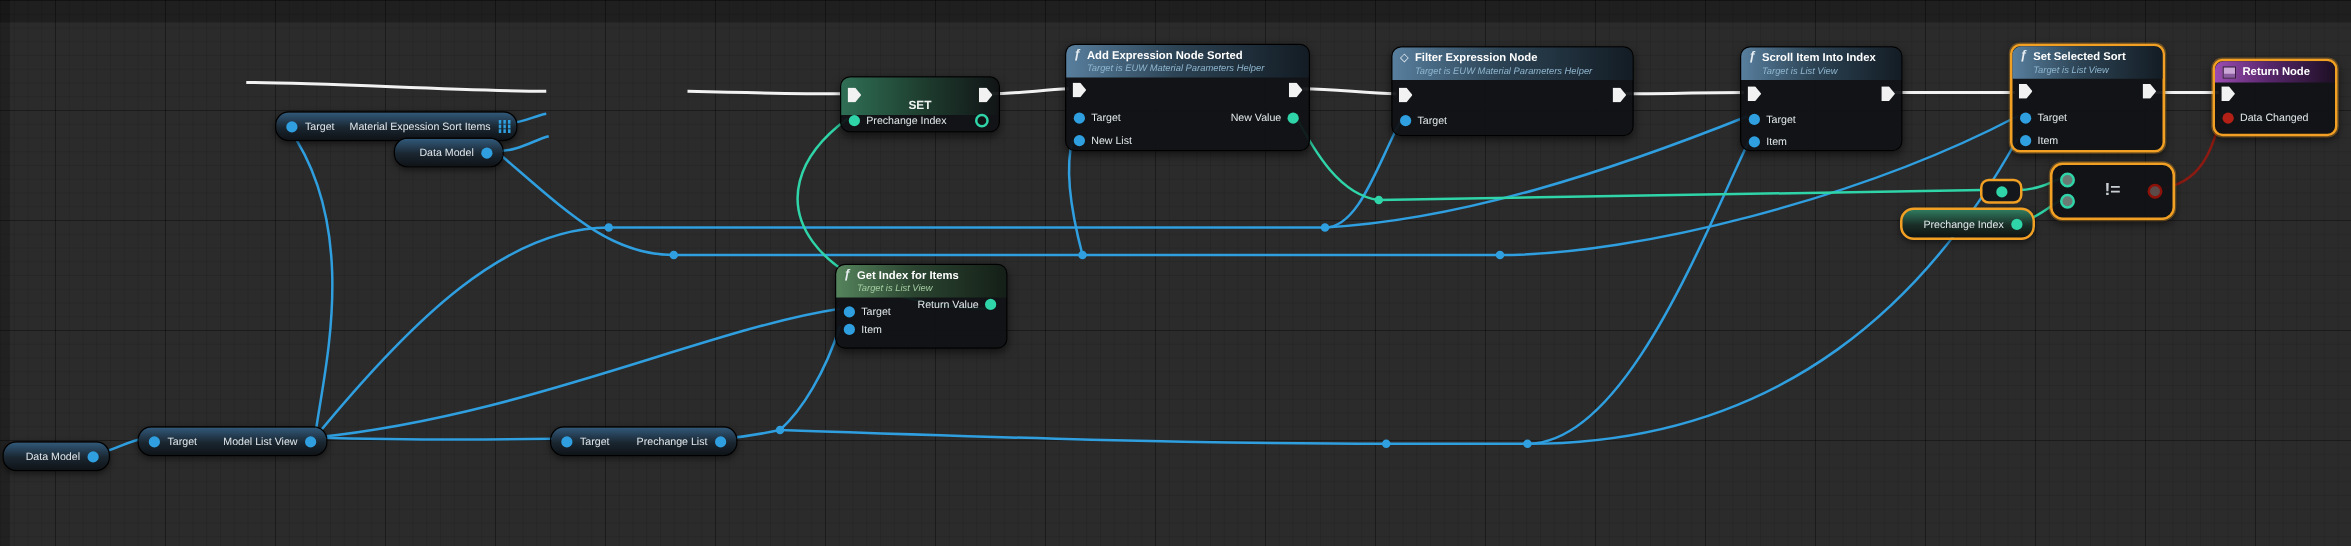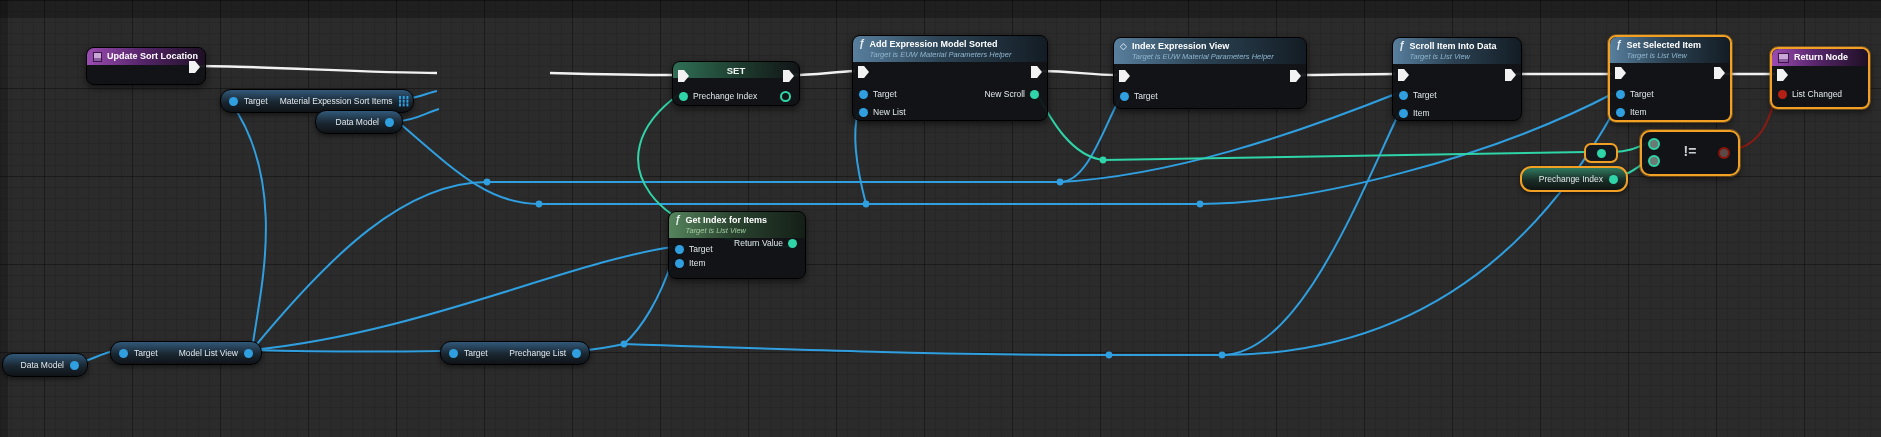--- a/index.html
+++ b/index.html
@@ -19,21 +19,21 @@
   .edge-left{position:absolute;left:0;top:0;width:8px;height:100%;background:rgba(0,0,0,.22);}
   svg.wires{position:absolute;left:0;top:0;z-index:1;}
   .node{position:absolute;z-index:2;background:rgba(16,18,21,.94);border:1px solid #000;
     border-radius:8px;box-shadow:0 3px 7px rgba(0,0,0,.55);color:#d7dde2;font-size:8.5px;}
   .node.selected{border:2px solid #f2a024;box-shadow:0 0 0 1px rgba(242,160,36,.35),0 3px 7px rgba(0,0,0,.55);}
   .hdr{border-radius:7px 7px 0 0;padding:3px 7px 3px 6px;display:flex;gap:5px;align-items:flex-start;}
   .hdr-blue{background:linear-gradient(90deg,#587f9e 0%,#2c4354 45%,#131c24 100%);}
   .hdr-green{background:linear-gradient(90deg,#55845c 0%,#2b4531 45%,#141f17 100%);}
   .hdr-purple{background:linear-gradient(90deg,#9b4cb2 0%,#57266b 45%,#1d0f24 100%);}
   .hdr-set{background:linear-gradient(90deg,#2f6f55 0%,#1d3a2d 55%,#13191630 100%);border-radius:7px 7px 0 0;
-    text-align:center;padding:3px 0 2px;font-weight:bold;font-size:9.5px;color:#eef3f1;}
+    text-align:center;padding:17px 0 2px;font-weight:bold;font-size:9.5px;color:#eef3f1;}
   .t{font-weight:bold;font-size:9px;color:#fff;white-space:nowrap;line-height:10px;}
   .s{font-style:italic;font-size:7.5px;color:#8fb6cf;white-space:nowrap;line-height:9px;margin-top:1px;}
   .hdr-green .s{color:#a4cda1;}
   .fx{font-style:italic;font-weight:bold;font-size:10px;color:#e8eef2;line-height:10px;}
   .dmd{font-size:9px;color:#f0f4f8;line-height:10px;}
   .sq-ic{width:9px;height:8px;background:#c9a6d6;border:1px solid #3a1745;box-shadow:inset 0 -3px 0 #8a5b9e;margin-top:1px;}
   .exec{position:absolute;width:11px;height:12px;background:#f2f2f2;
     clip-path:polygon(0 0,55% 0,100% 50%,55% 100%,0 100%);}
   .exec.in{left:5px}.exec.out{right:5px}
   .prow{position:absolute;display:flex;align-items:center;gap:5px;height:14px;left:6px;white-space:nowrap;}
@@ -128,27 +128,20 @@
       <circle cx="1200" cy="204" r="3.4"></circle>
         <circle cx="624" cy="344" r="3.4"></circle>
       <circle cx="1109" cy="355" r="3.4"></circle>
         <circle cx="1222" cy="355" r="3.4"></circle>
     </g>
     <g fill="#2fd5a8">
         <circle cx="1103" cy="160" r="3.4"></circle>
       </g>
   </svg>
 
-  <div class="node" style="left:86px;top:47px;width:118px;height:36px">
-    <div class="hdr hdr-purple">
-      <span class="sq-ic"></span>
-      <span class="t">Update Sort Location</span>
-    </div>
-    <span class="exec out" style="top:13px"></span>
-  </div>
 
   <div class="pill" style="left:220px;top:89px;width:176px;">
     <span class="pin p-blue"></span>
     <span class="lbl">Target</span>
     <span class="spread"></span>
     <span class="lbl">Material Expession Sort Items</span>
     <span class="grid-pin"></span>
   </div>
 
   <div class="pill" style="left:315px;top:110px;width:70px;">
@@ -168,81 +161,81 @@
     </span>
     <span class="prow out" style="top:27px">
         <span class="pin p-hgreen"></span>
       </span>
   </div>
 
   <div class="node" style="left:852px;top:35px;width:194px;height:84px">
     <div class="hdr hdr-blue">
       <span class="fx">ƒ</span>
       <span>
-        <span class="t" style="display:block">Add Expression Model Sorted</span>
+        <span class="t" style="display:block">Add Expression Node Sorted</span>
         <span class="s" style="display:block">Target is EUW Material Parameters Helper</span>
       </span>
     </div>
     <span class="exec in" style="top:30px"></span>
     <span class="exec out" style="top:30px"></span>
     <span class="prow" style="top:51px">
       <span class="pin p-blue"></span>
       <span class="lbl">Target</span>
     </span>
     <span class="prow" style="top:69px">
       <span class="pin p-blue"></span>
       <span class="lbl">New List</span>
     </span>
     <span class="prow out" style="top:51px">
-      <span class="lbl">New Scroll</span>
+      <span class="lbl">New Value</span>
       <span class="pin p-green"></span>
     </span>
   </div>
 
   <div class="node" style="left:1113px;top:37px;width:192px;height:70px">
     <div class="hdr hdr-blue">
       <span class="dmd">◇</span>
       <span>
-        <span class="t" style="display:block">Index Expression View</span>
+        <span class="t" style="display:block">Filter Expression Node</span>
         <span class="s" style="display:block">Target is EUW Material Parameters Helper</span>
       </span>
     </div>
     <span class="exec in" style="top:32px"></span>
     <span class="exec out" style="top:32px"></span>
     <span class="prow" style="top:51px">
       <span class="pin p-blue"></span>
       <span class="lbl">Target</span>
     </span>
   </div>
 
   <div class="node" style="left:1392px;top:37px;width:128px;height:82px">
     <div class="hdr hdr-blue">
       <span class="fx">ƒ</span>
       <span>
-        <span class="t" style="display:block">Scroll Item Into Data</span>
+        <span class="t" style="display:block">Scroll Item Into Index</span>
         <span class="s" style="display:block">Target is List View</span>
       </span>
     </div>
     <span class="exec in" style="top:31px"></span>
     <span class="exec out" style="top:31px"></span>
     <span class="prow" style="top:50px">
       <span class="pin p-blue"></span>
       <span class="lbl">Target</span>
     </span>
     <span class="prow" style="top:68px">
       <span class="pin p-blue"></span>
       <span class="lbl">Item</span>
     </span>
   </div>
 
   <div class="node selected" style="left:1608px;top:35px;width:120px;height:83px">
     <div class="hdr hdr-blue">
       <span class="fx">ƒ</span>
       <span>
-        <span class="t" style="display:block">Set Selected Item</span>
+        <span class="t" style="display:block">Set Selected Sort</span>
         <span class="s" style="display:block">Target is List View</span>
       </span>
     </div>
     <span class="exec in" style="top:30px"></span>
     <span class="exec out" style="top:30px"></span>
     <span class="prow" style="top:50px">
       <span class="pin p-blue"></span>
       <span class="lbl">Target</span>
     </span>
     <span class="prow" style="top:68px">
@@ -252,21 +245,21 @@
   </div>
 
   <div class="node selected" style="left:1770px;top:47px;width:96px;height:58px">
     <div class="hdr hdr-purple">
       <span class="sq-ic"></span>
       <span class="t">Return Node</span>
     </div>
     <span class="exec in" style="top:20px"></span>
     <span class="prow" style="top:38px">
       <span class="pin p-red"></span>
-      <span class="lbl">List Changed</span>
+      <span class="lbl">Data Changed</span>
     </span>
   </div>
 
   <div class="node" style="left:668px;top:211px;width:136px;height:66px">
     <div class="hdr hdr-green">
       <span class="fx">ƒ</span>
       <span>
         <span class="t" style="display:block">Get Index for Items</span>
         <span class="s" style="display:block">Target is List View</span>
       </span>

